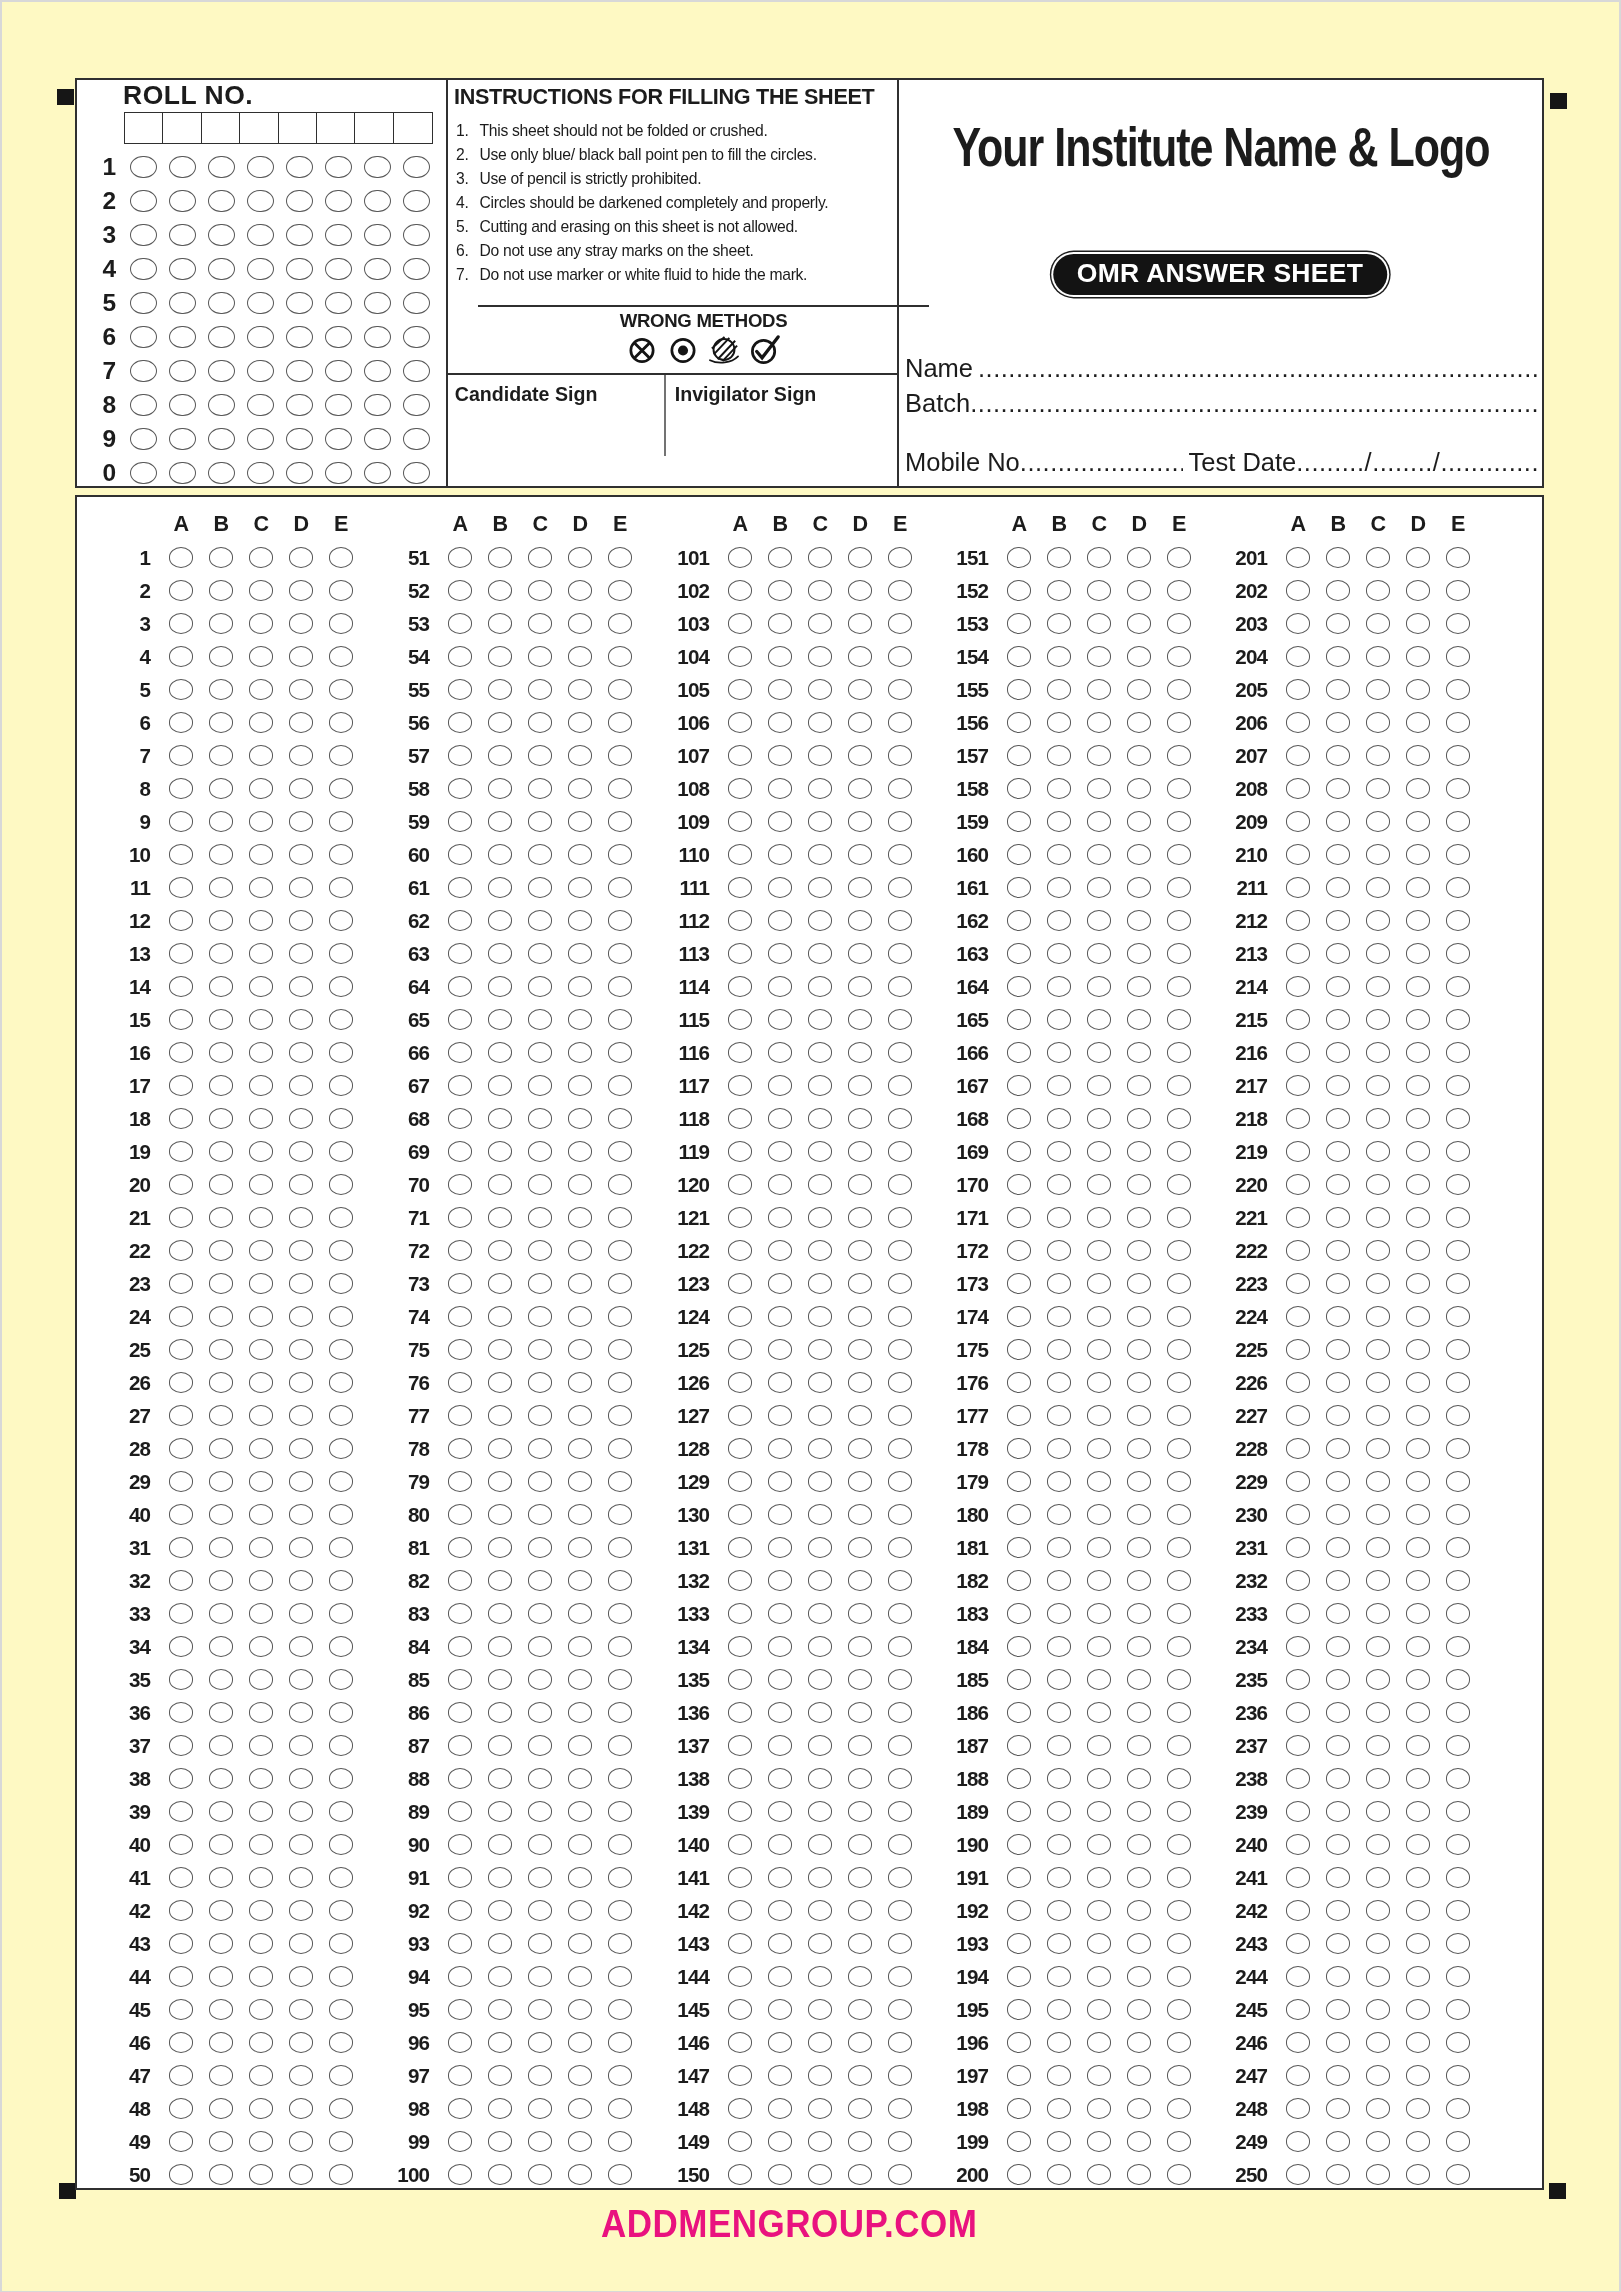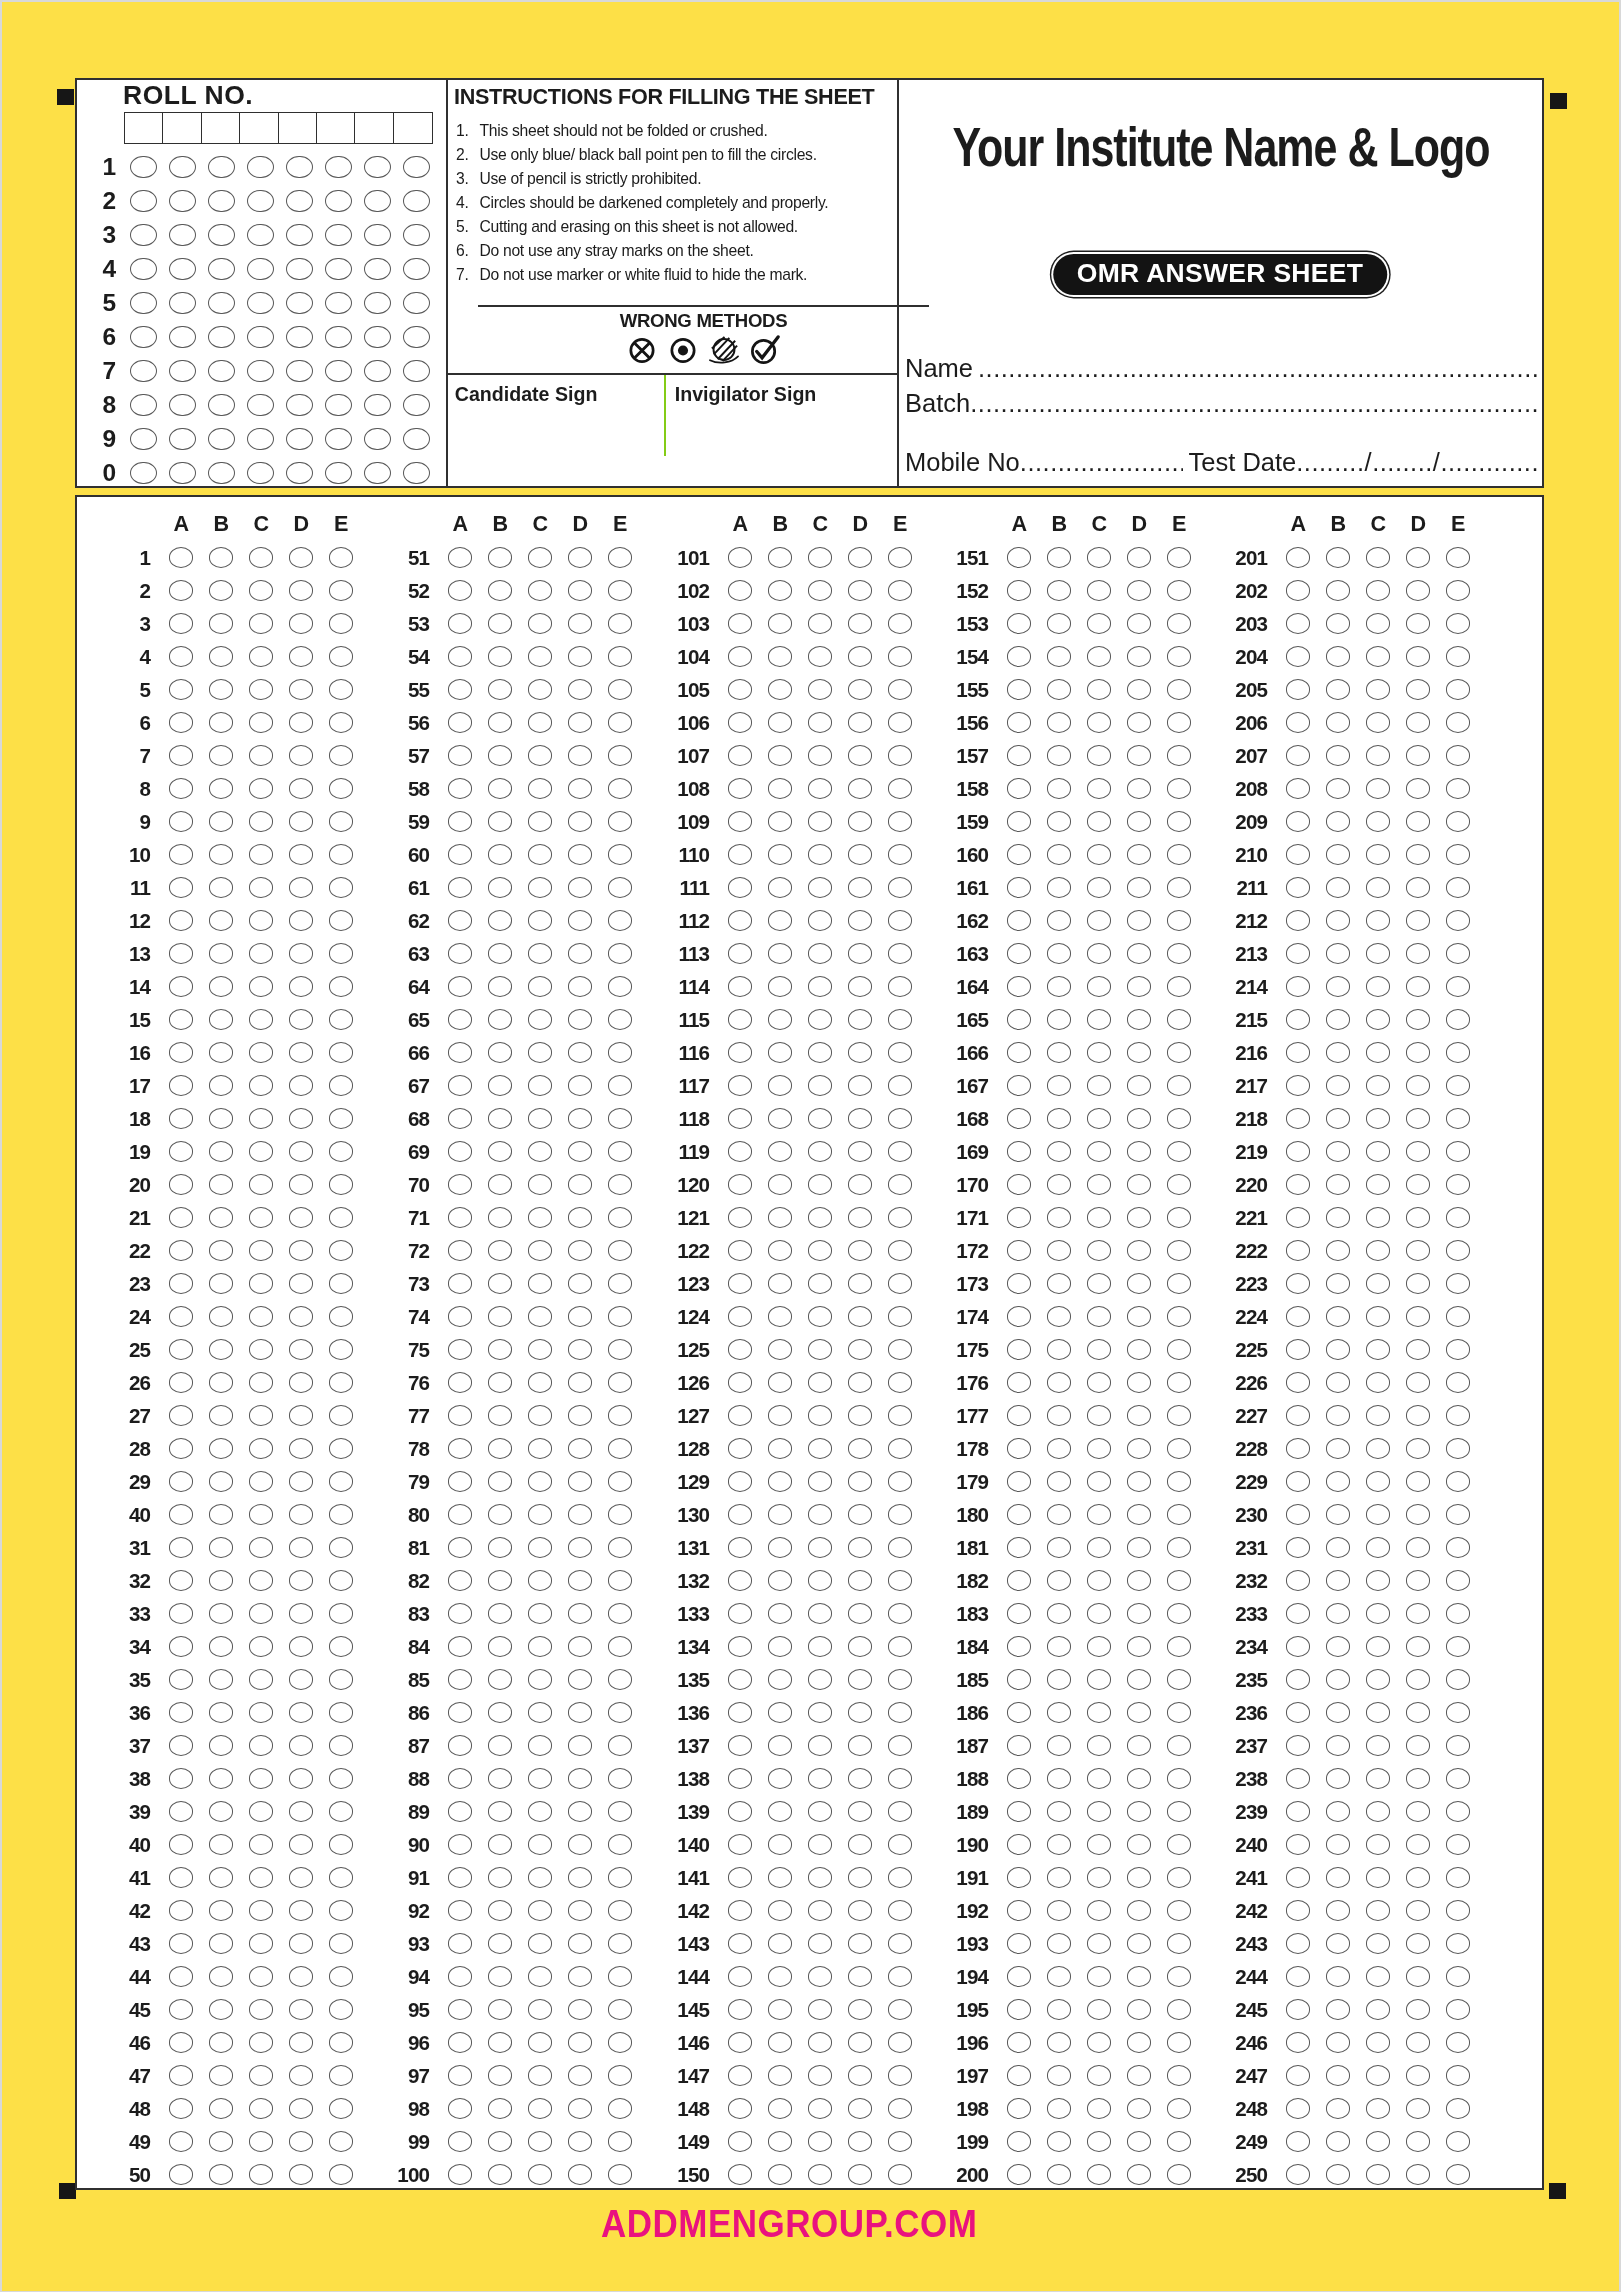--- a/index.html
+++ b/index.html
@@ -2,21 +2,21 @@
 <html><head>
 <meta charset="utf-8">
 <style>
   * { margin:0; padding:0; box-sizing:border-box; }
   html,body { background:#ffffff; }
   body { font-family:"Liberation Sans", sans-serif; color:#1c1c1c; }
 
   .sheet {
     position:relative;
     width:1621px; height:2293px;
-    background:#fde047;
+    background:#fef9c3;
     overflow:hidden;
     box-shadow: inset 0 0 0 2px #d8d8d8;
   }
 
   
   .marker { position:absolute; width:16.7px; height:15.7px; background:#161616; }
   .marker.tl { left:57px;  top:89px; }
   .marker.tr { left:1550px; top:93px; }
   .marker.bl { left:59px;  top:2183px; }
   .marker.br { left:1549px; top:2183px; }
@@ -82,21 +82,21 @@
   .cm-bubble {
     width:25.5px; height:25.5px; border:2.5px solid #141414; border-radius:50%; background:#fff;
   }
   .cm-bubble.filled { background:#141414; }
 
   .signs {
     position:absolute; left:446px; top:373px; width:451px; height:83px;
     border-top:2px solid #2f2f2f; display:flex;
   }
   .sign-cell { flex-basis:218px; padding:7.8px 0 0 8.8px; font-size:19.6px; font-weight:bold; }
-  .sign-cell.right { flex-basis:233px; border-left:2px solid #84cc16; }
+  .sign-cell.right { flex-basis:233px; border-left:2px solid #737373; }
 
   
   .inst-title {
     position:absolute; left:897px; top:116px; width:648px;
     text-align:center; font-size:43px; font-weight:bold; letter-spacing:-1px;
     transform:scaleY(1.28); transform-origin:top center; white-space:nowrap;
   }
   .omr-pill {
     position:absolute; left:1220px; top:254px; transform:translateX(-50%);
     background:#131313; color:#ffffff; border-radius:21.6px;

